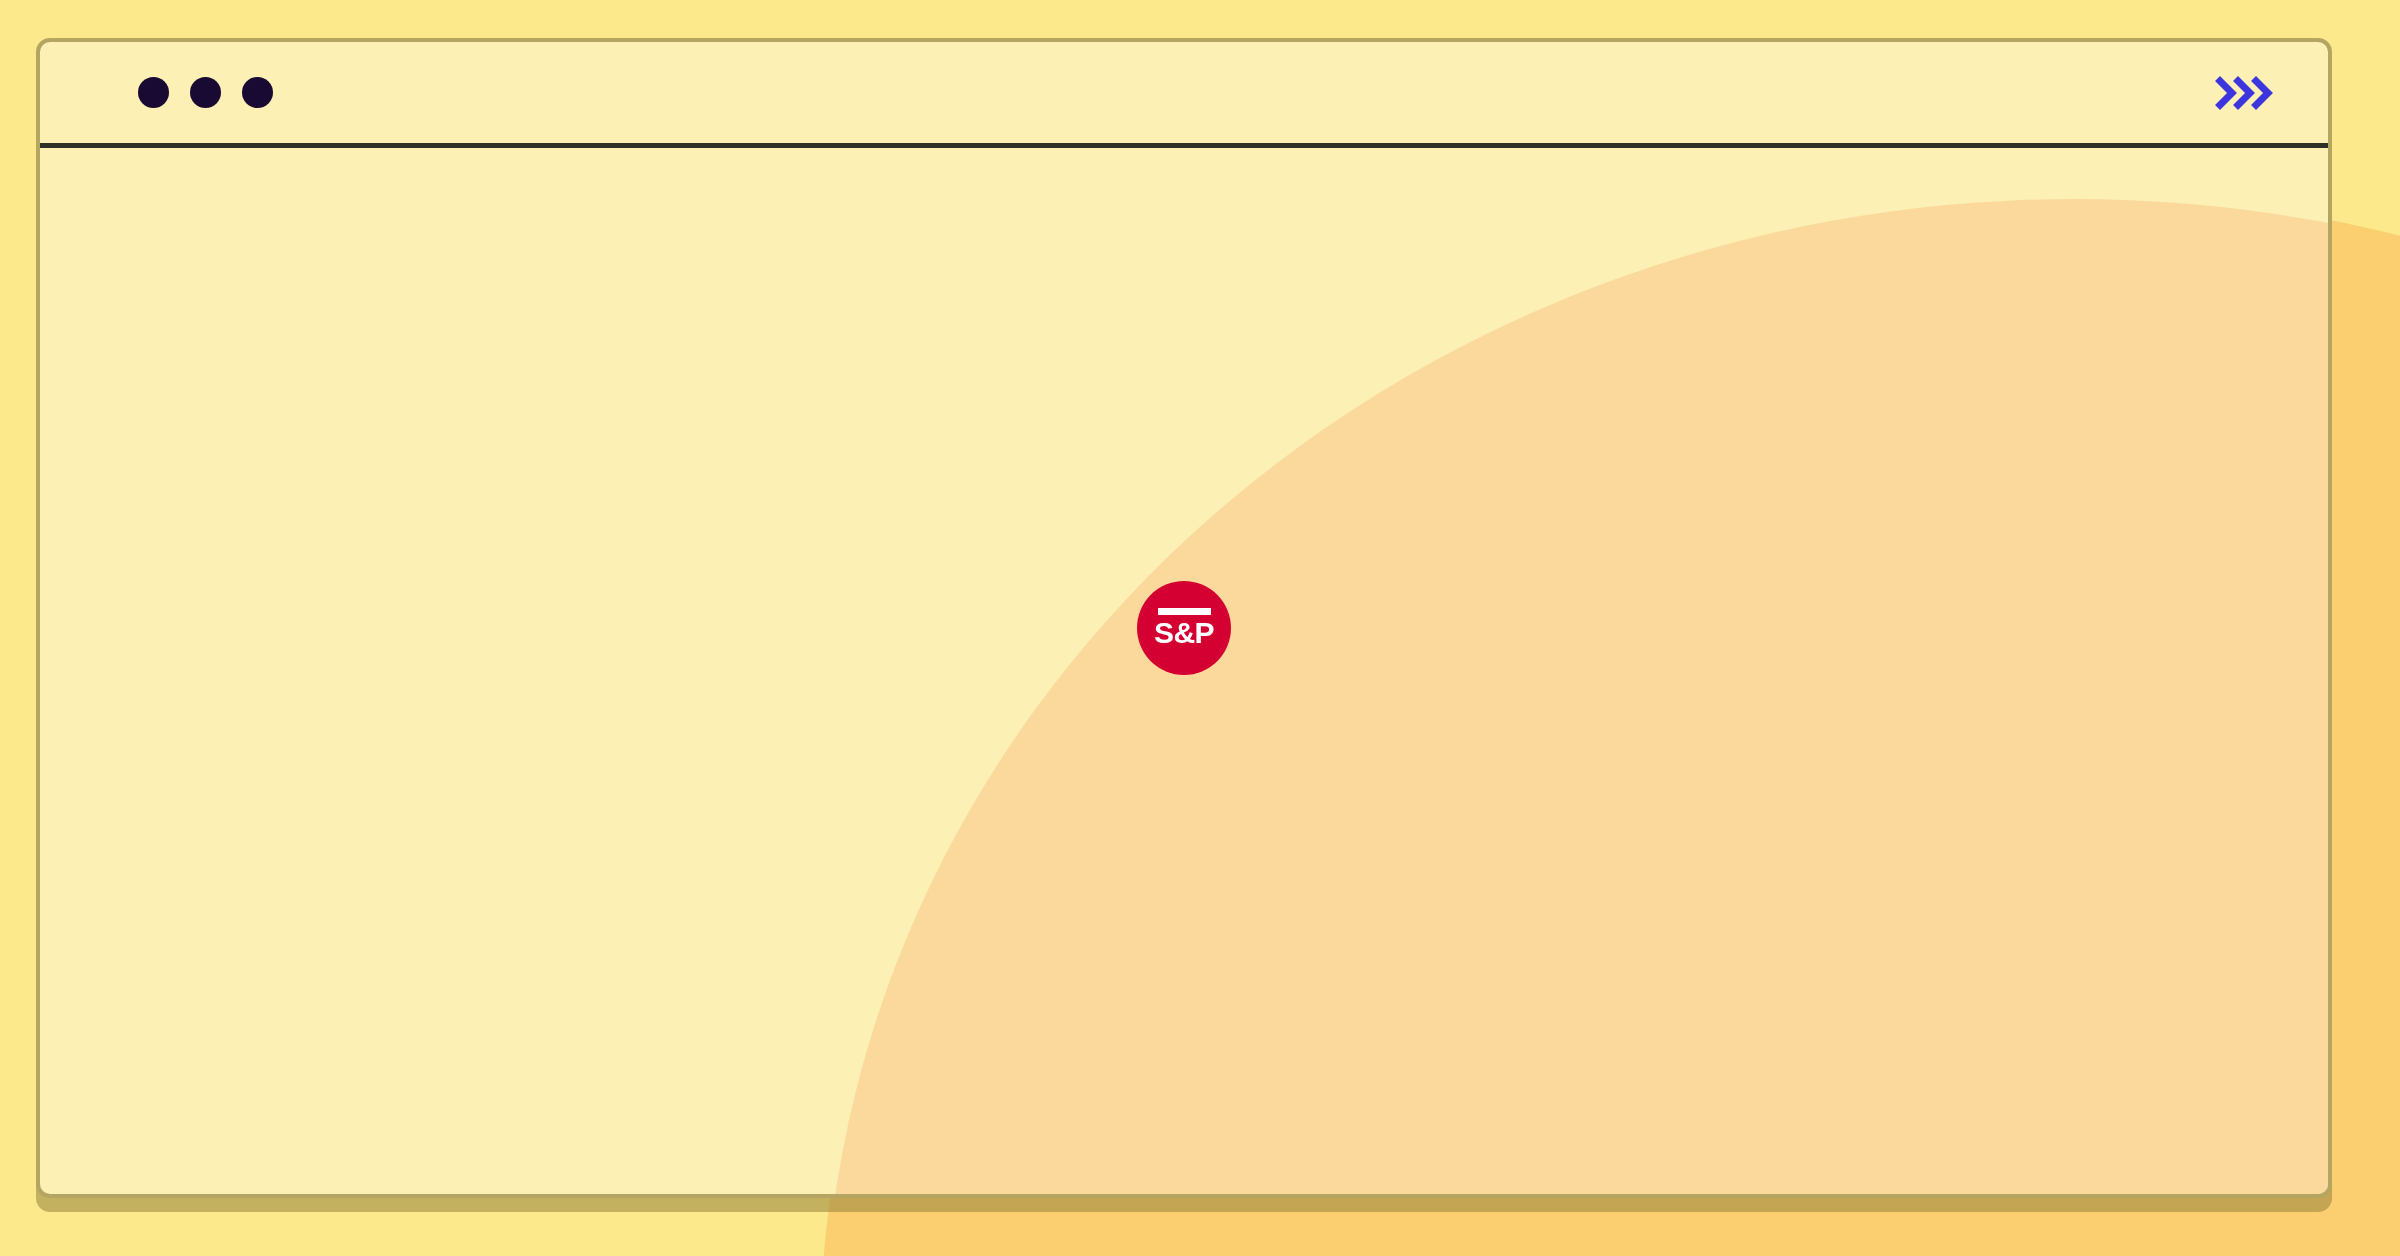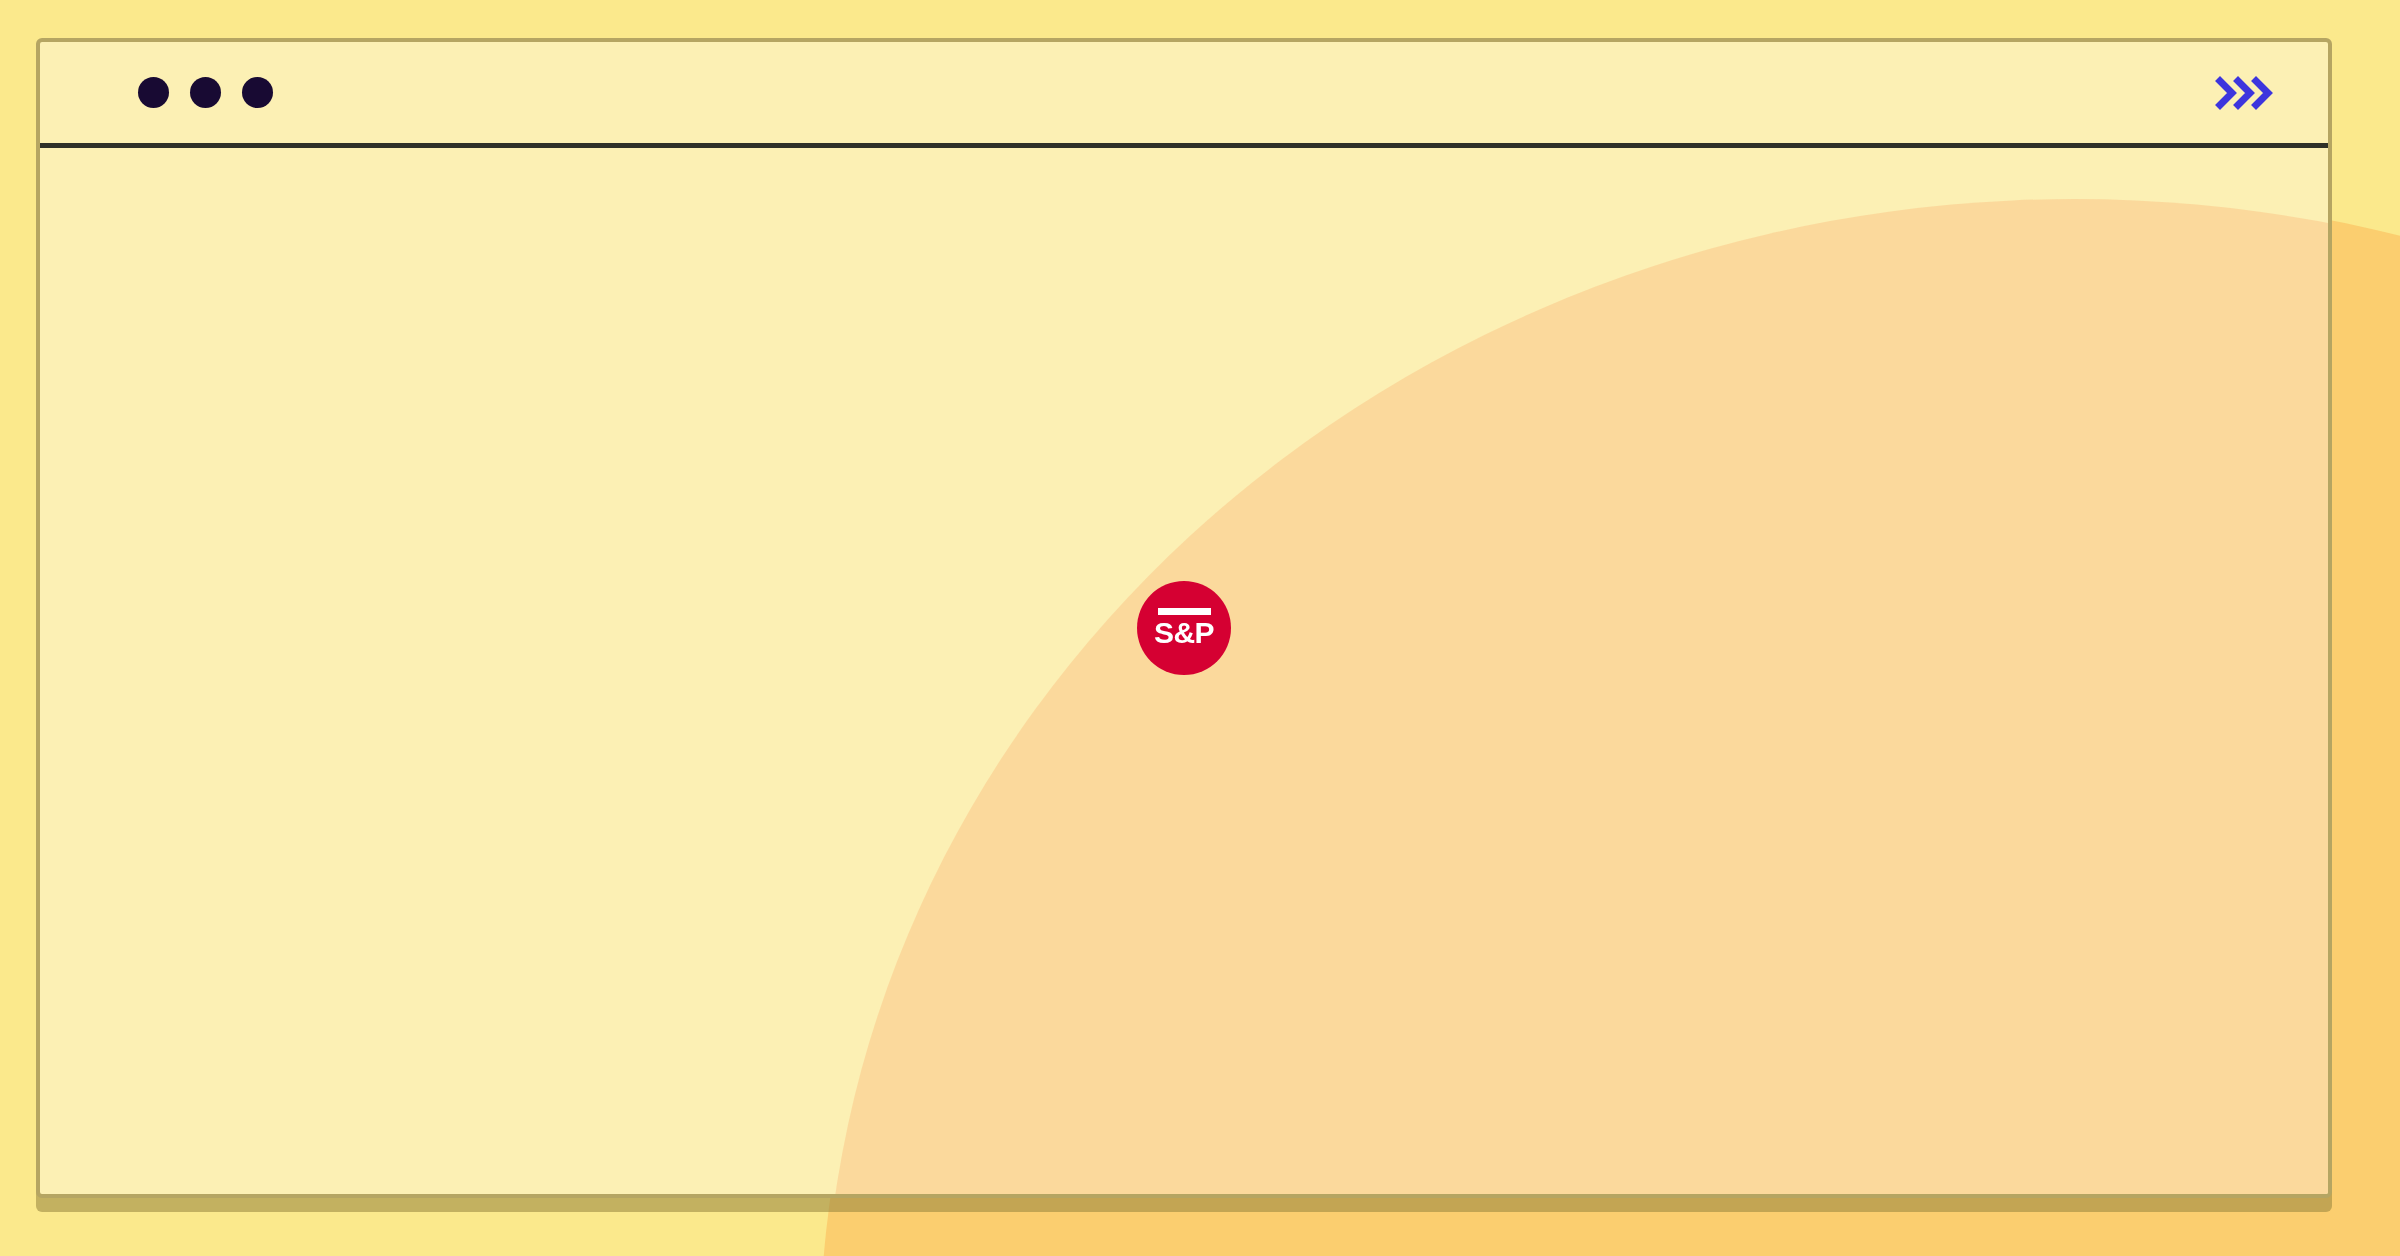--- a/index.html
+++ b/index.html
@@ -32,21 +32,21 @@
     pointer-events: none;
   }
 
   
   .window-card {
     position: absolute;
     left: 36px;
     top: 38px;
     width: 2288px;
     height: 1152px;
-    border-radius: 6px;
+    border-radius: 14px;
     border: 4px solid #b5a562;
     background: #fcf0b4;
     box-shadow: 0 14px 0 0 rgba(150,131,60,.55);
     overflow: hidden;
   }
 
   
   .card-blob {
     position: absolute;
     left: 784px;

